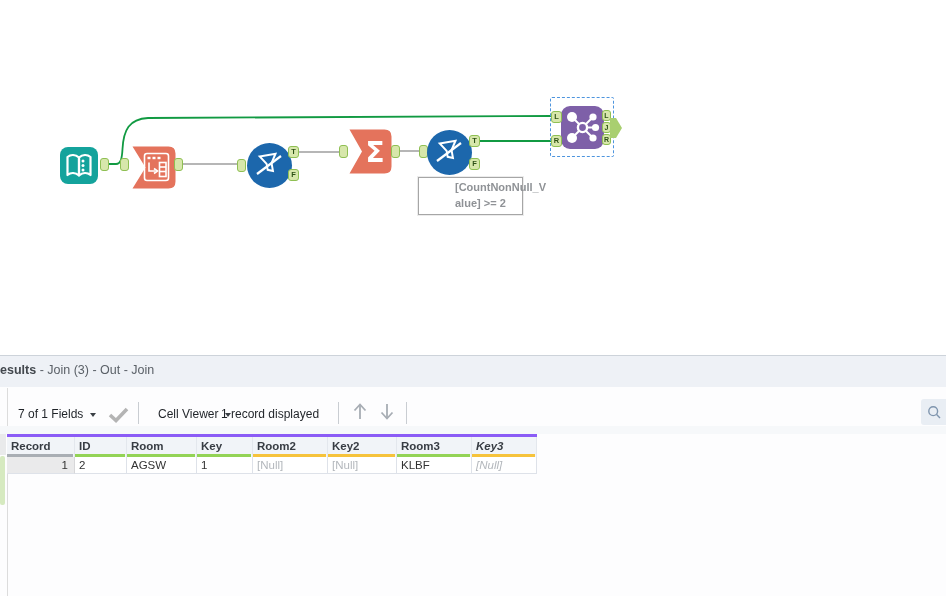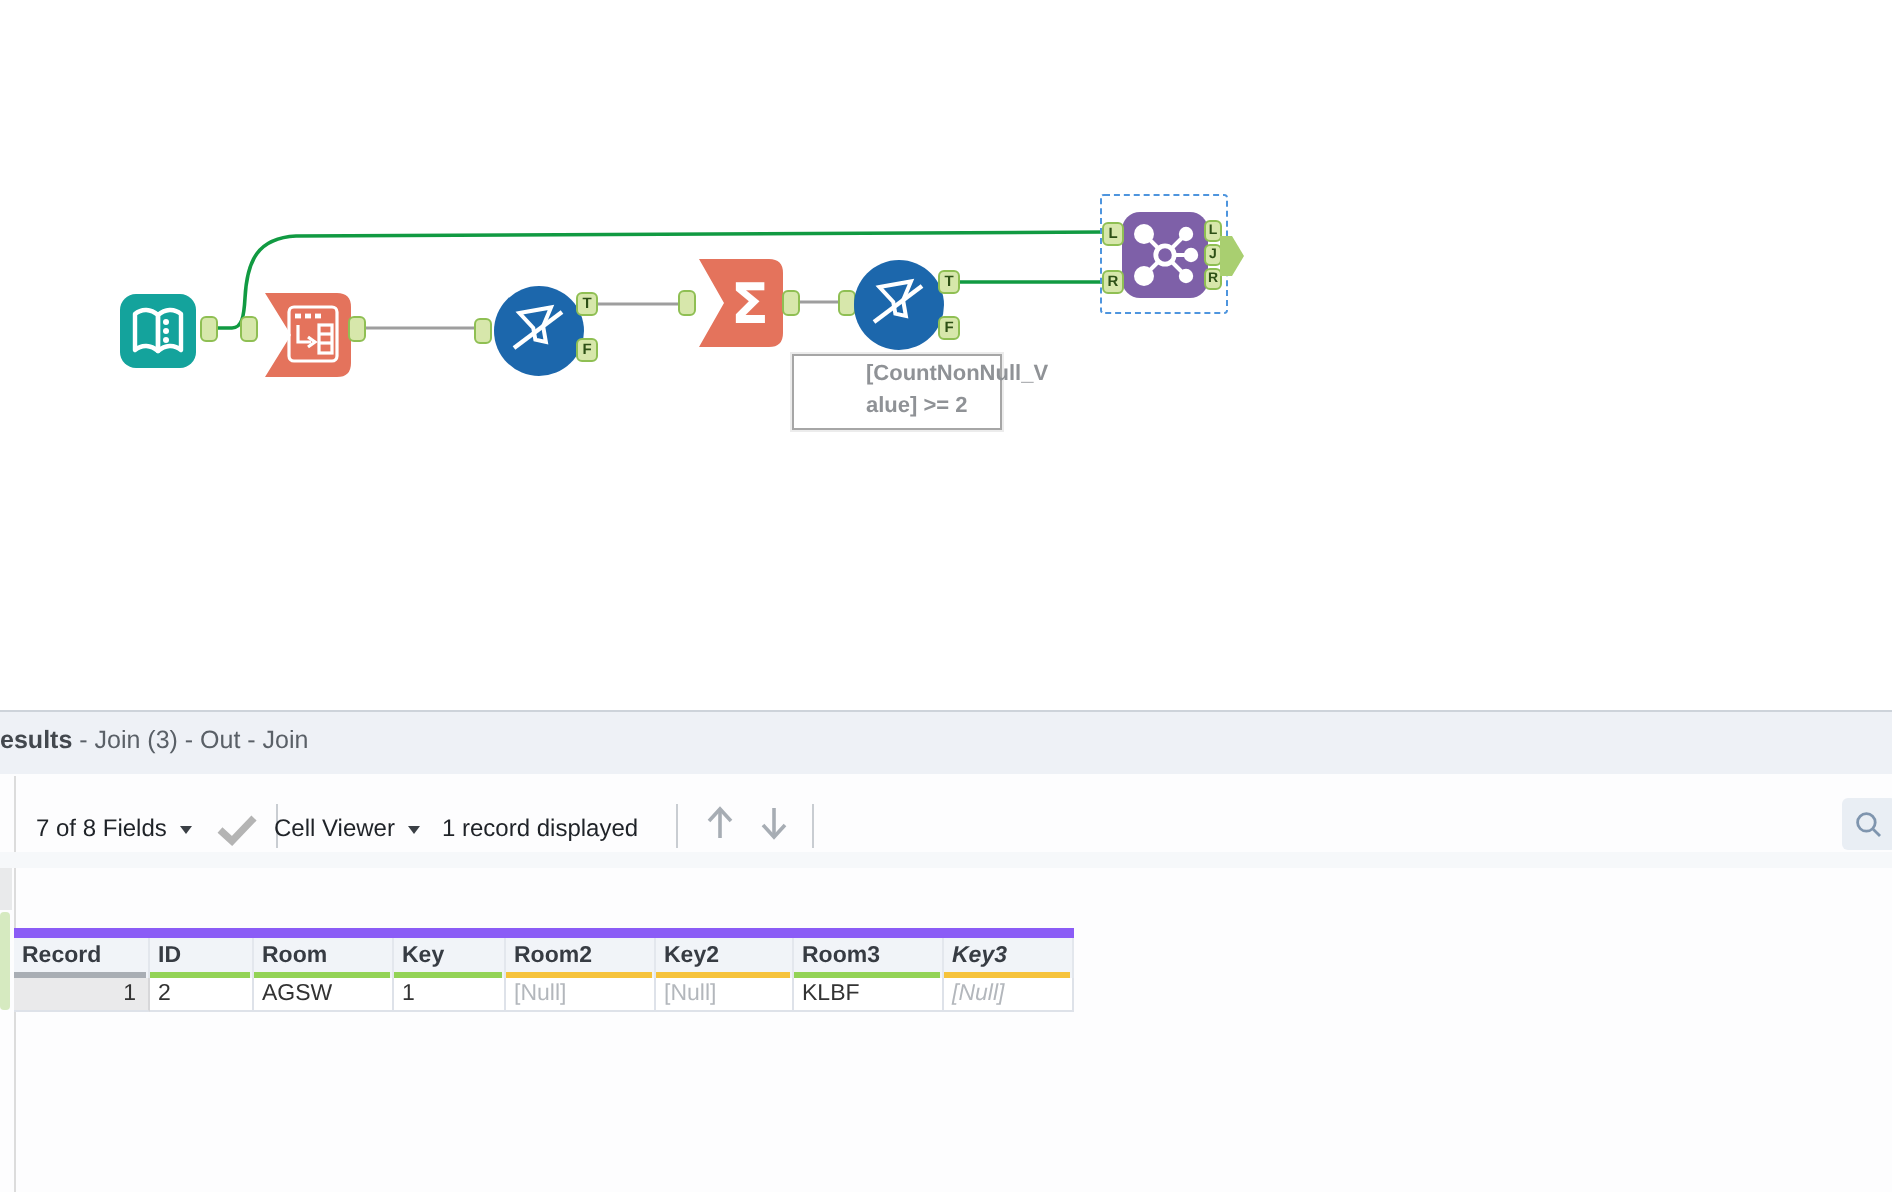--- a/index.html
+++ b/index.html
@@ -30,42 +30,42 @@
   .a-plain { width:9px; height:13px; }
   .a-letter { width:11px; height:12px; }
   .a-small { width:9px; height:11px; font-size:7px; }
 
   .out-arrow { position:absolute; left:610px; top:118px; width:12px; height:20px;
                background:#a9cf70; clip-path:polygon(0 0,50% 0,100% 50%,50% 100%,0 100%); }
 
   .annotation { position:absolute; background:#fff; border:1px solid #a6a6a6; box-shadow:0 0 0 1px #ececec;
                 font-size:11px; font-weight:700; color:#8f9296; padding:2px 4px; line-height:1.45; }
   .ann-1 { left:240px; top:189px; width:104px; min-height:38px; }
-  .ann-2 { left:396px; top:177px; width:105px; min-height:38px;padding-left:36px; }
+  .ann-2 { left:418px; top:177px; width:105px; min-height:38px;padding-left:36px; }
 
   
   .panel-top-line { position:absolute; left:0; top:355px; width:946px; height:1px; background:#cdd3da; }
   .titlebar { position:absolute; left:0; top:356px; width:946px; height:31px; background:#eef1f6;
               font-size:12.5px; color:#5a6067; padding-top:7px; white-space:nowrap; }
   .titlebar .t-bold { font-weight:bold; color:#43484e; margin-left:-9px; }
   .panel-body { position:absolute; left:0; top:387px; width:946px; height:209px; background:#fdfdfe; }
   .v-line { position:absolute; left:7px; top:388px; width:1px; height:208px; background:#dcdcdc; }
   .tb-band { position:absolute; left:0; top:426px; width:946px; height:8px; background:#f6f8fa; }
 
   .tb-item { position:absolute; top:404px; height:20px; line-height:20px; font-size:12px; color:#1f2328; white-space:nowrap; }
   .caret { display:inline-block; width:0; height:0; border-left:3.5px solid transparent;
            border-right:3.5px solid transparent; border-top:4.5px solid #3a3f45;
            margin-left:7px; vertical-align:middle; }
   .tb-sep { position:absolute; top:402px; width:1px; height:22px; background:#c9cdd2; }
   .tb-icon { position:absolute; }
   .search-btn { position:absolute; left:921px; top:399px; width:27px; height:26px; background:#e9eef4; border-radius:3px;
                 display:flex; align-items:center; justify-content:center; }
 
   
-  .grid { position:absolute; left:7px; top:434px; border-top:5px solid #8b5cf6;margin-top:30px; }
+  .grid { position:absolute; left:7px; top:434px; border-top:3px solid #8b5cf6; }
   .g-row { display:flex; }
   .g-cell { position:relative; overflow:hidden; white-space:nowrap; font-size:11.5px; }
   .h { height:20px; line-height:18px; padding-left:4px; font-weight:bold; color:#373c43;
        background:#f1f4f8; border-right:1px solid #e3e7ed; }
   .d { height:17px; line-height:16px; padding-left:4px; color:#333; background:#fff;
        border-right:1px solid #dee2e9; border-bottom:1px solid #dee2e9; }
   .c0{width:68px;} .c1{width:52px;} .c2{width:70px;} .c3{width:56px;}
   .c4{width:75px;} .c5{width:69px;} .c6{width:75px;} .c7{width:65px;font-style:italic;}
   .rec { background:#eaeaeb; text-align:right; padding-right:6px; padding-left:0; border-right-color:#d7d7d9; }
   .null { color:#b3b7bc; }
@@ -219,27 +219,27 @@
 
     <div class="titlebar">
       <span class="t-bold">Results</span><span> - Join (3) - Out - Join</span>
     </div>
 
     <div class="panel-body"></div>
     <div class="v-line"></div>
     <div class="tb-band"></div>
 
     <div class="tb-item" style="left:18px;">
-      <span>7 of 8 Fields</span><span class="caret"></span>
+      <span>7 of 1 Fields</span><span class="caret"></span>
     </div>
     <svg class="tb-icon" style="left:108px; top:406px;" width="21" height="17">
       <polyline points="2,9 8,14.5 19,3" fill="none" stroke="#b4b4b4" stroke-width="3.6"></polyline>
     </svg>
     <div class="tb-sep" style="left:138px;"></div>
-    <div class="tb-item" style="left:137px;">
+    <div class="tb-item" style="left:158px;">
       <span>Cell Viewer</span><span class="caret"></span>
     </div>
     <div class="tb-item" style="left:221px;">1 record displayed</div>
     <div class="tb-sep" style="left:338px;"></div>
     <svg class="tb-icon" style="left:351px; top:401px;" width="18" height="21">
       <g fill="none" stroke="#a7adb4" stroke-width="1.8">
         <line x1="9" y1="18" x2="9" y2="4"></line>
           <polyline points="3.5,9.5 9,3.5 14.5,9.5"></polyline>
       </g>
     </svg>

